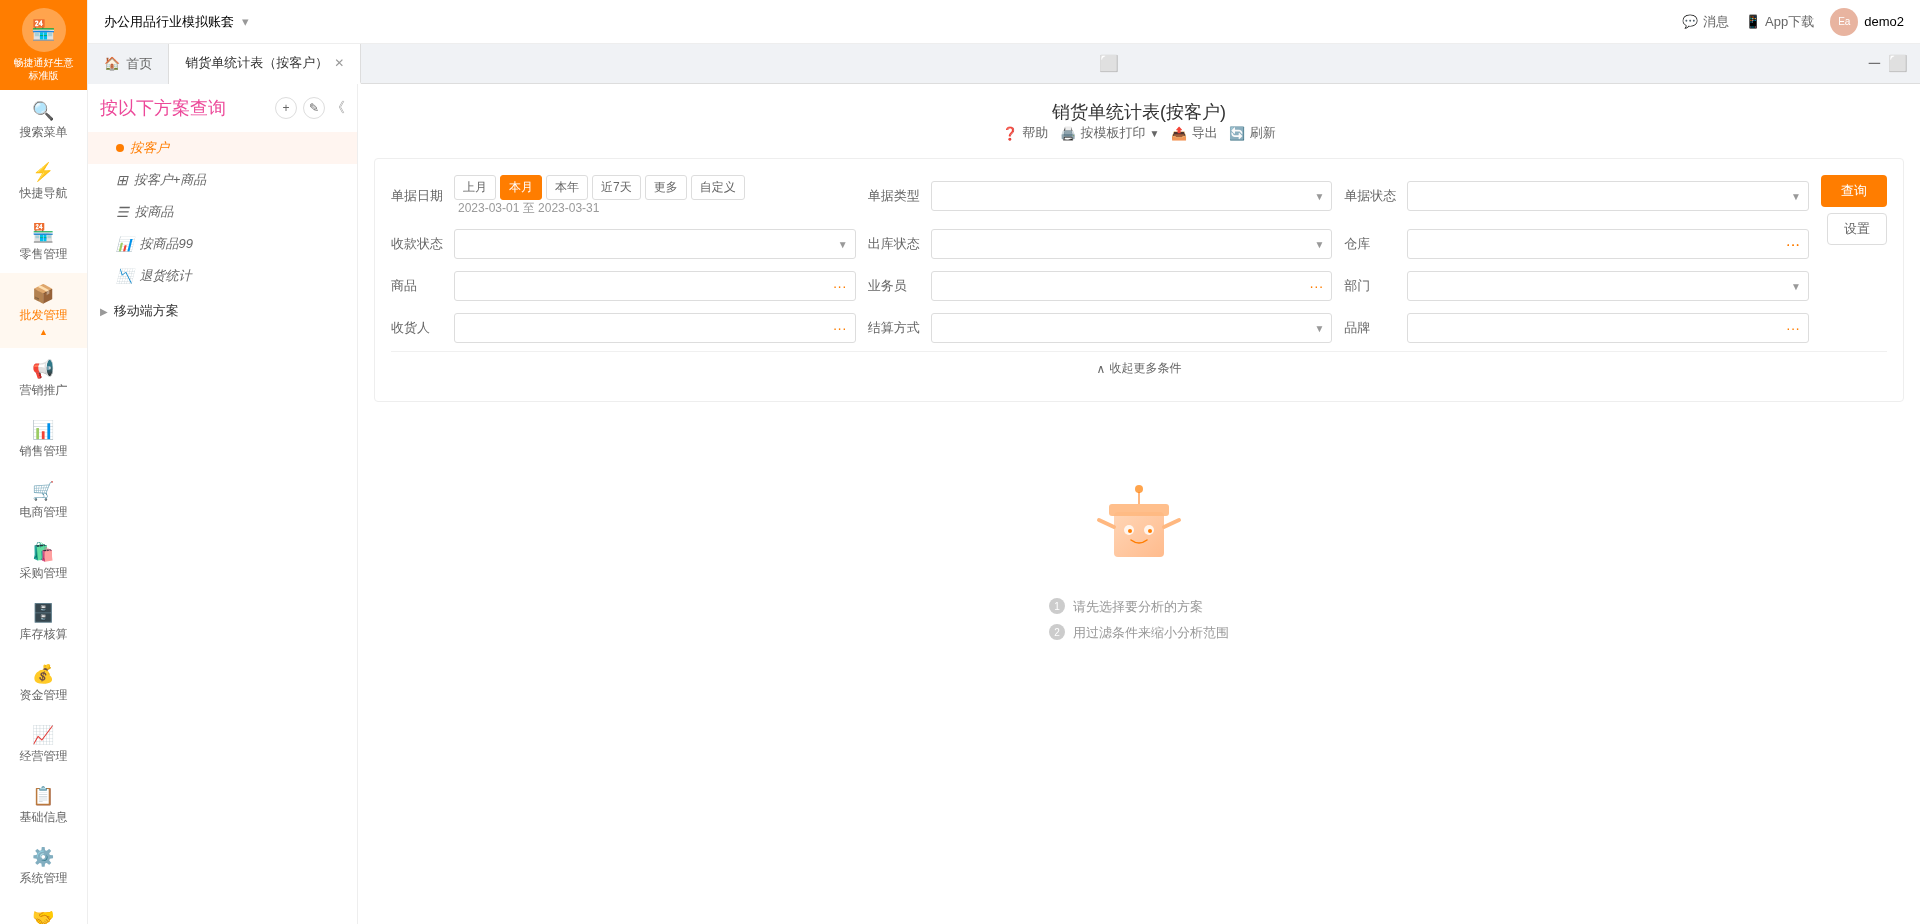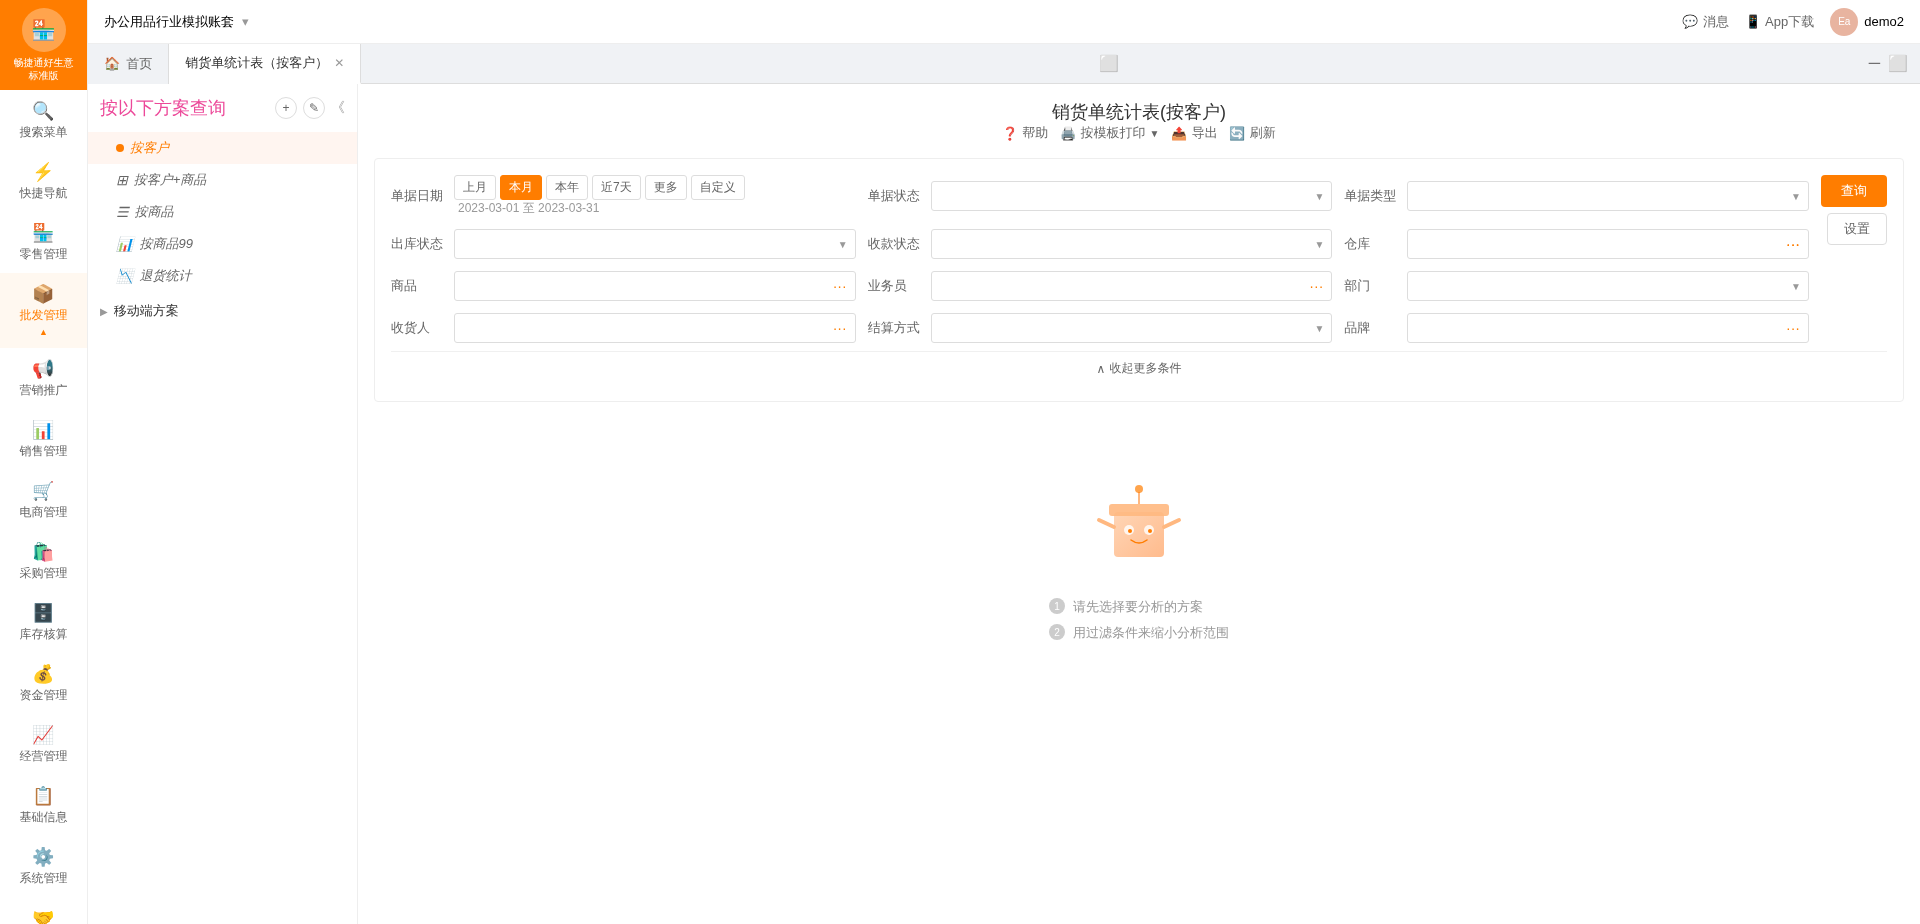--- a/index.html
+++ b/index.html
@@ -294,48 +294,48 @@
                     <button class="date-btn active">本月</button>
                     <button class="date-btn">本年</button>
                     <button class="date-btn">近7天</button>
                     <button class="date-btn">更多</button>
                     <button class="date-btn">自定义</button>
                   </div>
                   <div class="date-range">2023-03-01 至 2023-03-31</div>
                 </div>
               </div>
               <div class="filter-group">
+                <span class="filter-label">单据类型</span>
+                <div class="select-wrapper filter-control">
+                  <select class="select-input">
+                    <option value=""></option>
+                  </select>
+                </div>
+              </div>
+              <div class="filter-group">
                 <span class="filter-label">单据状态</span>
                 <div class="select-wrapper filter-control">
                   <select class="select-input">
                     <option value=""></option>
                   </select>
                 </div>
               </div>
-              <div class="filter-group">
-                <span class="filter-label">单据类型</span>
-                <div class="select-wrapper filter-control">
-                  <select class="select-input">
-                    <option value=""></option>
-                  </select>
-                </div>
-              </div>
             </div>
 
             <div class="filter-row">
               <div class="filter-group">
+                <span class="filter-label">收款状态</span>
+                <div class="select-wrapper filter-control">
+                  <select class="select-input">
+                    <option value=""></option>
+                  </select>
+                </div>
+              </div>
+              <div class="filter-group">
                 <span class="filter-label">出库状态</span>
-                <div class="select-wrapper filter-control">
-                  <select class="select-input">
-                    <option value=""></option>
-                  </select>
-                </div>
-              </div>
-              <div class="filter-group">
-                <span class="filter-label">收款状态</span>
                 <div class="select-wrapper filter-control">
                   <select class="select-input">
                     <option value=""></option>
                   </select>
                 </div>
               </div>
               <div class="filter-group">
                 <span class="filter-label">仓库</span>
                 <div class="select-more filter-control" style="position:relative;">
                   <div class="input-box input-box-more" style="border:1px solid #ddd;border-radius:3px;height:30px;padding:0 28px 0 8px;display:flex;align-items:center;cursor:pointer;position:relative;">

